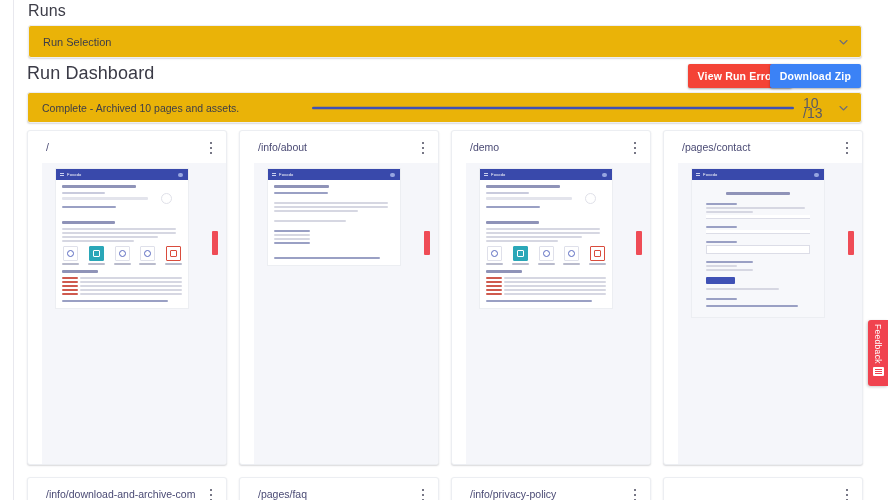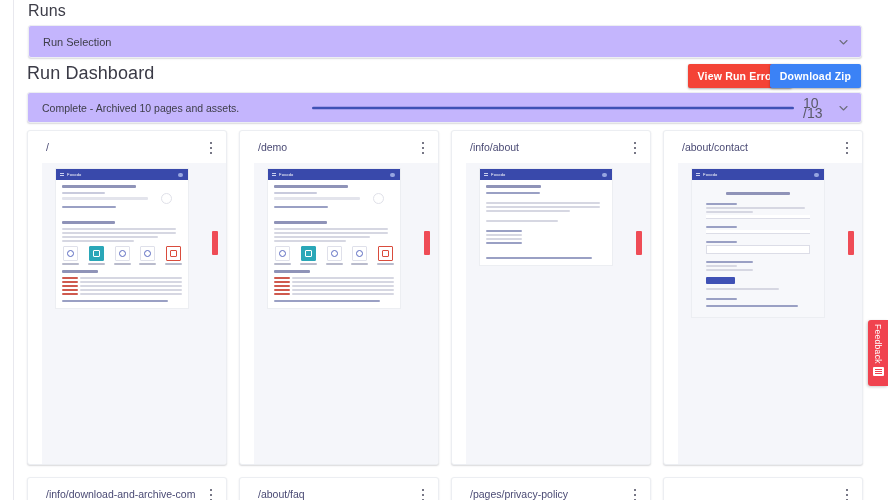--- a/index.html
+++ b/index.html
@@ -16,21 +16,21 @@
   
   .page-edge { position:absolute; left:13px; top:0; width:1px; height:500px; background:#e8e8ee; }
 
   .runs-title {
     position: absolute; left: 28px; top: 2px;
     font-size: 16px; color: #3d3d48; letter-spacing: .1px;
   }
 
   .panel {
     position: absolute;
-    background: #c4b5fd;
+    background: #eab308;
     border: 1px solid #eceef2;
     border-radius: 3px;
     box-shadow: 0 1px 2px rgba(20,20,40,.10), 0 1px 1px rgba(20,20,40,.06);
   }
 
   
   .run-selection { left: 28px; top: 25px; width: 834px; height: 33px; }
   .run-selection .rs-label {
     position:absolute; left:14px; top:50%; transform: translateY(-50%);
     font-size: 11px; color:#3d3d48;
@@ -303,20 +303,58 @@
                 </div>
       </div>
       <div class="t-foot"></div>
     </div>
       </div>
       <div class="thumb-feedback"></div>
     </div>
       </div>
       <div class="card">
     <div class="card-head">
+      <div class="card-title">/info/about</div>
+      <div class="kebab">
+            <i></i>
+            <i></i>
+            <i></i>
+          </div>
+    </div>
+    <div class="thumb">
+      <div class="thumb-inner">
+
+    <div class="tbar">
+      <span class="tb-ham"></span>
+      <span class="tb-logo">Foxodo</span>
+      <span class="tb-dot"></span>
+    </div>
+    <div class="tbody">
+      <div class="t-h" style="width:46%"></div>
+      <div class="t-line w45 dark"></div>
+      <div class="t-gap"></div>
+      <div class="t-line w95"></div>
+      <div class="t-line w95"></div>
+      <div class="t-line w70"></div>
+      <div class="t-gap"></div>
+      <div class="t-line w60"></div>
+      <div class="t-gap"></div>
+      <div class="t-line w30 dark"></div>
+      <div class="t-line w30"></div>
+      <div class="t-line w30"></div>
+      <div class="t-line w30 dark"></div>
+      <div class="t-gap"></div>
+      <div class="t-foot"></div>
+    </div>
+      </div>
+      <div class="thumb-feedback"></div>
+    </div>
+      </div>
+      <div class="card">
+    <div class="card-head">
       <div class="card-title">/demo</div>
       <div class="kebab">
             <i></i>
             <i></i>
             <i></i>
           </div>
     </div>
     <div class="thumb">
       <div class="thumb-inner">
 
@@ -392,59 +430,21 @@
                 </div>
       </div>
       <div class="t-foot"></div>
     </div>
       </div>
       <div class="thumb-feedback"></div>
     </div>
       </div>
       <div class="card">
     <div class="card-head">
-      <div class="card-title">/info/about</div>
-      <div class="kebab">
-            <i></i>
-            <i></i>
-            <i></i>
-          </div>
-    </div>
-    <div class="thumb">
-      <div class="thumb-inner">
-
-    <div class="tbar">
-      <span class="tb-ham"></span>
-      <span class="tb-logo">Foxodo</span>
-      <span class="tb-dot"></span>
-    </div>
-    <div class="tbody">
-      <div class="t-h" style="width:46%"></div>
-      <div class="t-line w45 dark"></div>
-      <div class="t-gap"></div>
-      <div class="t-line w95"></div>
-      <div class="t-line w95"></div>
-      <div class="t-line w70"></div>
-      <div class="t-gap"></div>
-      <div class="t-line w60"></div>
-      <div class="t-gap"></div>
-      <div class="t-line w30 dark"></div>
-      <div class="t-line w30"></div>
-      <div class="t-line w30"></div>
-      <div class="t-line w30 dark"></div>
-      <div class="t-gap"></div>
-      <div class="t-foot"></div>
-    </div>
-      </div>
-      <div class="thumb-feedback"></div>
-    </div>
-      </div>
-      <div class="card">
-    <div class="card-head">
-      <div class="card-title">/about/contact</div>
+      <div class="card-title">/pages/contact</div>
       <div class="kebab">
             <i></i>
             <i></i>
             <i></i>
           </div>
     </div>
     <div class="thumb">
       <div class="thumb-inner">
 
     <div class="tbar">
@@ -480,31 +480,31 @@
       <div class="card-title">/info/download-and-archive-complete-</div>
       <div class="kebab">
             <i></i>
             <i></i>
             <i></i>
           </div>
     </div>
     </div>
       <div class="card">
     <div class="card-head">
-      <div class="card-title">/about/faq</div>
-      <div class="kebab">
-            <i></i>
-            <i></i>
-            <i></i>
-          </div>
-    </div>
-    </div>
-      <div class="card">
-    <div class="card-head">
-      <div class="card-title">/pages/privacy-policy</div>
+      <div class="card-title">/pages/faq</div>
+      <div class="kebab">
+            <i></i>
+            <i></i>
+            <i></i>
+          </div>
+    </div>
+    </div>
+      <div class="card">
+    <div class="card-head">
+      <div class="card-title">/info/privacy-policy</div>
       <div class="kebab">
             <i></i>
             <i></i>
             <i></i>
           </div>
     </div>
     </div>
       <div class="card">
     <div class="card-head">
       <div class="kebab">

